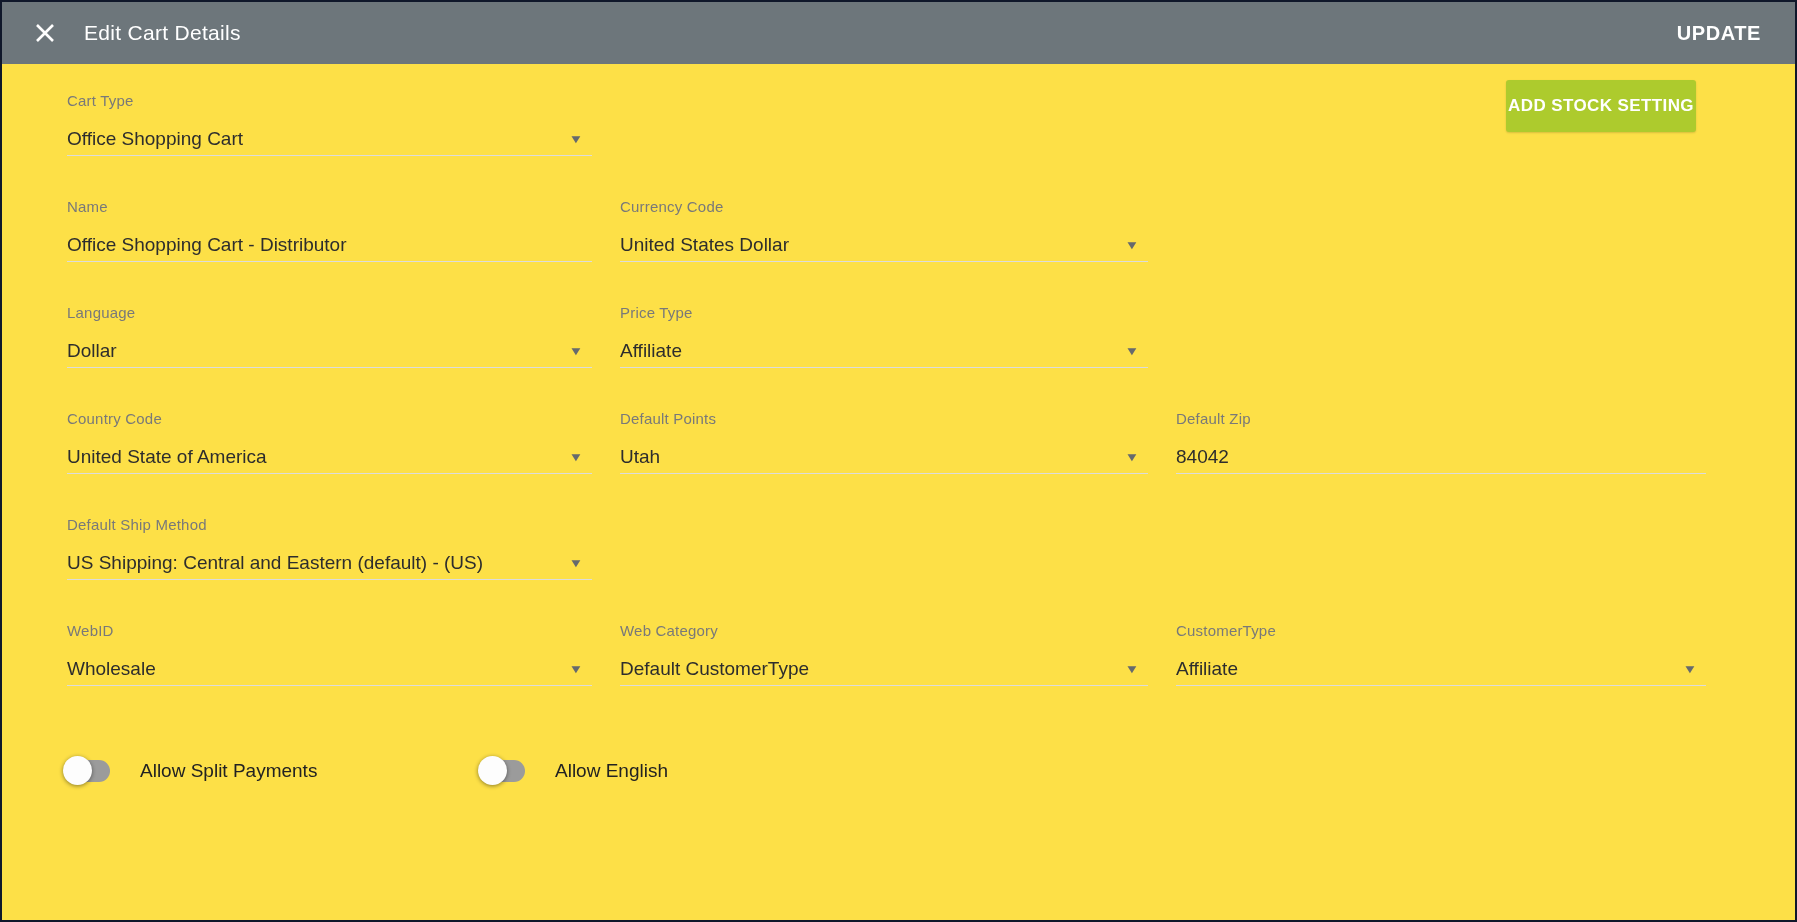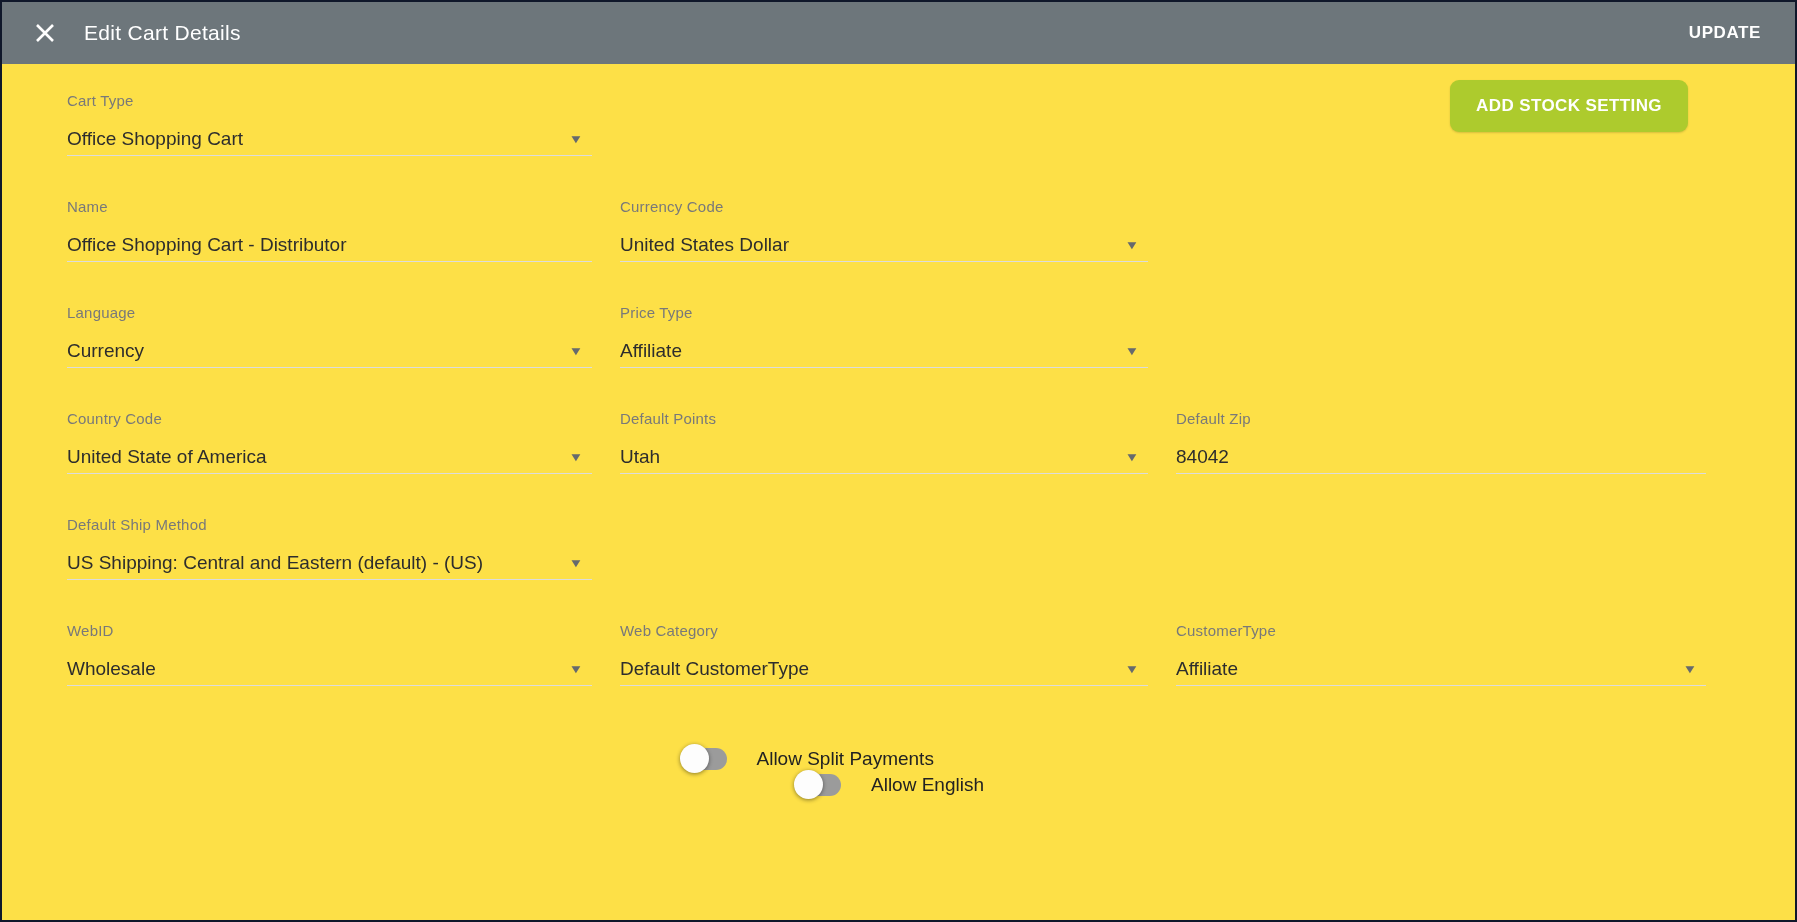--- a/index.html
+++ b/index.html
@@ -24,21 +24,21 @@
     width:26px; height:26px; cursor:pointer;
     display:flex; align-items:center; justify-content:center;
   }
   .close-btn svg { width:24px; height:24px; stroke:#ffffff; stroke-width:2.6; }
   .dialog-title {
     color:#ffffff; font-size:21px; font-weight:400;
     margin-left:26px; letter-spacing:0.3px;
   }
   .update-btn {
     background:transparent; border:none; color:#ffffff;
-    font-family:inherit; font-size:17px; font-weight:bold;
+    font-family:inherit; font-size:20px; font-weight:bold;
     letter-spacing:0.6px; cursor:pointer; padding:10px 4px;
   }
 
   
   .form { padding:6px 80px 0 65px; }
   .grid {
     display:grid;
     grid-template-columns:525px 528px 530px;
     column-gap:28px;
     grid-auto-rows:106px;
@@ -64,28 +64,28 @@
     transform:scaleX(1.25);
   }
   .control input {
     flex:1; border:none; outline:none; background:transparent;
     font-family:inherit; font-size:19px; color:#2d2d2d; height:100%;
   }
 
   
   .btn-cell { display:flex; justify-content:flex-end; align-items:flex-start; padding-top:10px; }
   .add-stock-btn {
-    background:#adcb2d; border:none; border-radius:9px;
+    background:#adcb2d; border:none; border-radius:3px;
     color:#ffffff; font-family:inherit; font-size:17px; font-weight:bold;
-    letter-spacing:0.4px; padding:0 26px; height:52px; cursor:pointer;
-    box-shadow:0 1px 2px rgba(0,0,0,0.15); margin-right:18px;
-  }
-
-  
-  .toggle-row { display:flex; align-items:center; height:50px;flex-direction:column; }
+    letter-spacing:0.4px; padding:0 2px; height:52px; cursor:pointer;
+    box-shadow:0 1px 2px rgba(0,0,0,0.15); margin-right:10px;
+  }
+
+  
+  .toggle-row { display:flex; align-items:center; height:50px; }
   .toggle-row.first  { margin-top:40px; }
   .toggle-row.second { margin-top:55px; }
   .toggle-item { display:flex; align-items:center; cursor:pointer; }
   .toggle-item.col-a { width:415px; }
 
   .switch { position:relative; width:46px; height:26px; flex:0 0 auto; }
   .switch .track {
     position:absolute; left:3px; right:3px; top:2px; height:22px;
     border-radius:11px; background:#9b9b9b;
   }
@@ -141,21 +141,21 @@
         <label class="field-label">Currency Code</label>
         <div class="control select">
           <span class="value">United States Dollar</span>
           <span class="arrow">▼</span>
         </div>
       </div>
 
       <div class="field c1">
         <label class="field-label">Language</label>
         <div class="control select">
-          <span class="value">Currency</span>
+          <span class="value">Dollar</span>
           <span class="arrow">▼</span>
         </div>
       </div>
       <div class="field c2">
         <label class="field-label">Price Type</label>
         <div class="control select">
           <span class="value">Affiliate</span>
           <span class="arrow">▼</span>
         </div>
       </div>

